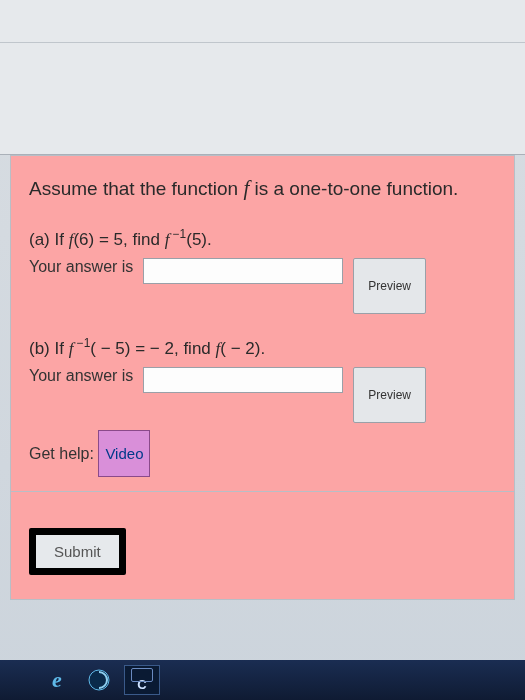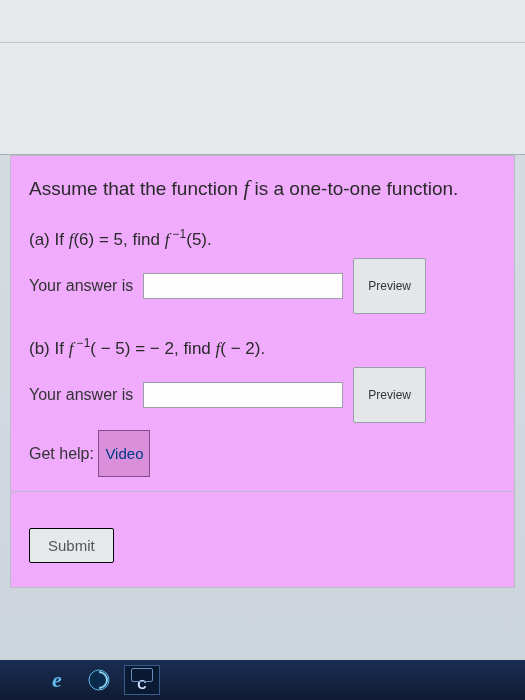--- a/index.html
+++ b/index.html
@@ -18,21 +18,21 @@
       border-bottom: 1px solid #aab0b8;
     }
     .top-region::before {
       content: "";
       display: block;
       height: 42px;
       border-bottom: 1px solid #c0c6cc;
     }
     .question-card {
       margin: 0 10px;
-      background: #f0abfc;
+      background: #fca5a5;
       border: 1px solid #b8bec6;
       padding: 18px 18px 24px 18px;
     }
     .prompt {
       font-size: 19px;
       color: #2a2a2a;
       margin-bottom: 24px;
       line-height: 1.4;
     }
     .ital { font-style: italic; font-family: 'Times New Roman', serif; font-size: 21px; }
@@ -43,21 +43,21 @@
       font-size: 17px;
       color: #2a2a2a;
       margin-bottom: 8px;
       font-family: Arial, sans-serif;
       margin-top: 12px;
     }
     .math { font-family: 'Times New Roman', serif; font-style: italic; }
     .sup { font-size: 0.7em; vertical-align: super; }
     .answer-row {
       display: flex;
-      align-items: center;
+      align-items: flex-start;
       gap: 10px;
       flex-wrap: wrap;
     }
     .answer-label {
       font-size: 16px;
       color: #333;
       white-space: nowrap;
     }
     .answer-input {
       width: 200px;
@@ -99,21 +99,21 @@
       color: #5a5a5a;
       line-height: 1.5;
     }
     .msg-link {
       text-decoration: underline;
       color: #5a5a5a;
       cursor: pointer;
     }
     .submit-btn {
       margin-top: 22px;
-      border: 1px solid #000000;
+      border: 7px solid #000000;
       background: #e6e9ec;
       padding: 8px 18px;
       font-size: 15px;
       color: #555;
       cursor: pointer;
       border-radius: 2px;
     }
     .taskbar {
       position: absolute;
       bottom: 0;

